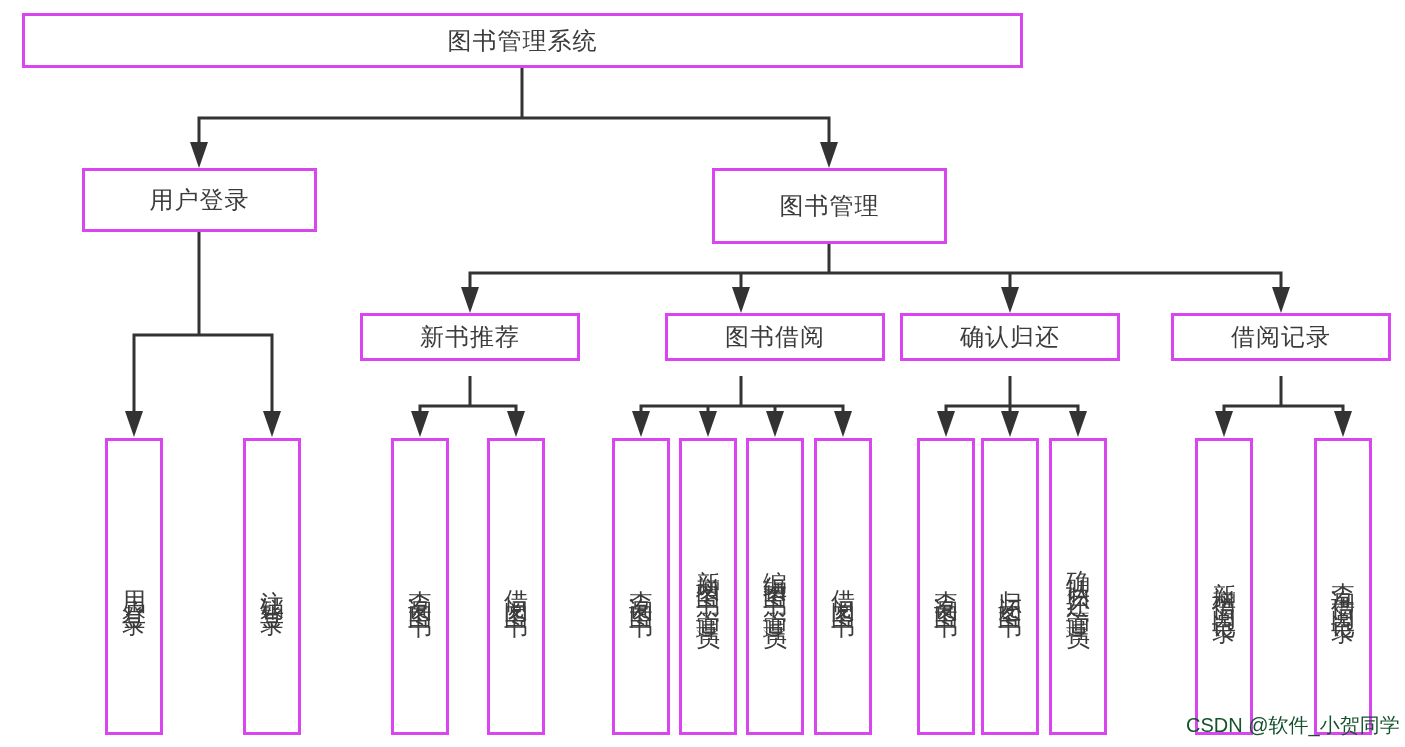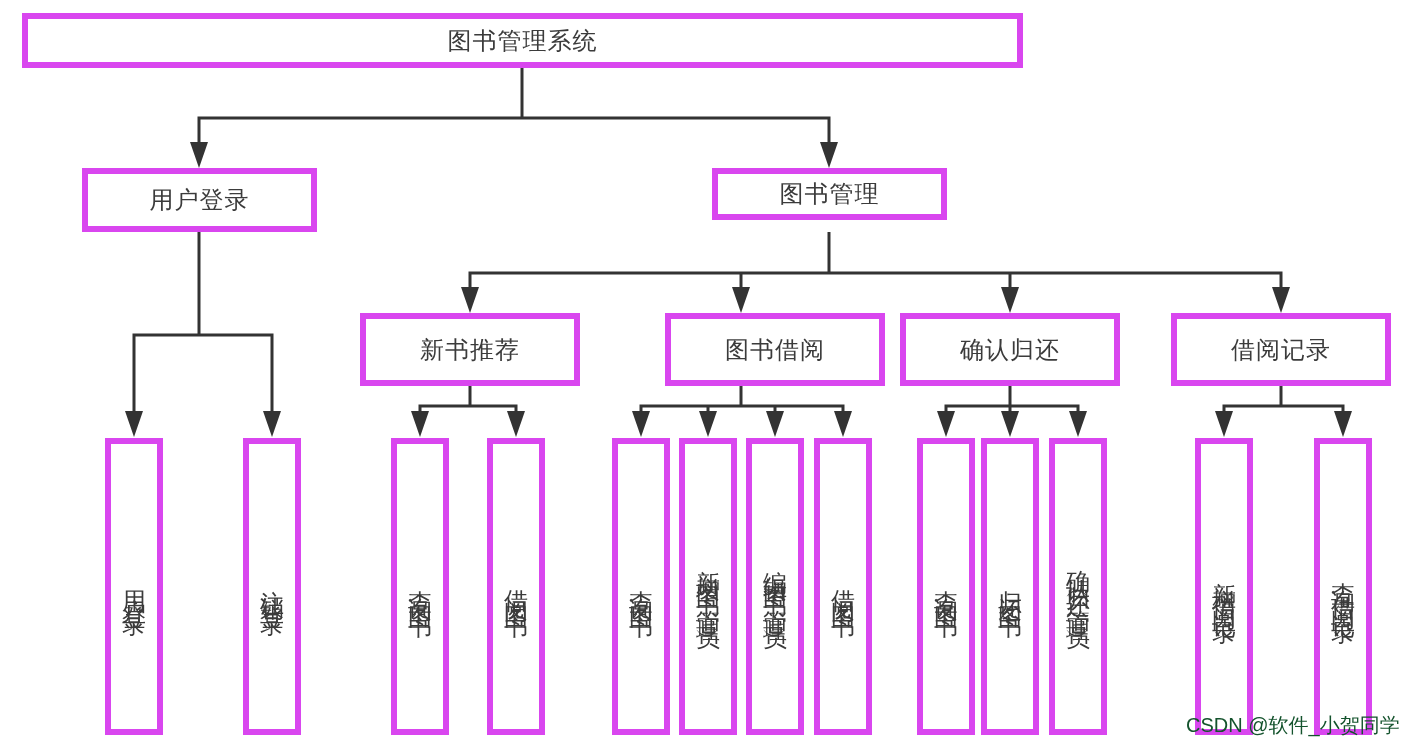--- a/index.html
+++ b/index.html
@@ -16,40 +16,40 @@
   }
   #connectors {
     position: absolute;
     left: 0; top: 0;
     width: 1405px;
     height: 747px;
   }
   .node {
     position: absolute;
     box-sizing: border-box;
-    border: 6px solid #d946ef;
+    border: 3px solid #d946ef;
     background: #ffffff;
     display: flex;
     align-items: center;
     justify-content: center;
     color: #3b3b3b;
   }
   .hnode { font-size: 24px; letter-spacing: 1px; }
   .vnode span {
     writing-mode: vertical-rl;
     text-orientation: mixed;
     font-size: 24px;
     letter-spacing: 8px;
     line-height: 1;
     white-space: nowrap;
   }
   .root-box   { left: 22px;  top: 13px;  width: 1001px; height: 55px; }
   .lvl2-a     { left: 82px;  top: 168px; width: 235px;  height: 64px; }
-  .lvl2-b     { left: 712px; top: 168px; width: 235px;  height: 52px; }
-  .lvl3       { top: 313px;  width: 220px; height: 73px; }
+  .lvl2-b     { left: 712px; top: 168px; width: 235px;  height: 76px; }
+  .lvl3       { top: 313px;  width: 220px; height: 48px; }
   .lvl3-a { left: 360px; }
   .lvl3-b { left: 665px; }
   .lvl3-c { left: 900px; }
   .lvl3-d { left: 1171px; }
   .leaf { top: 438px; width: 58px; height: 297px; }
   .leaf-1  { left: 105px; }
   .leaf-2  { left: 243px; }
   .leaf-3  { left: 391px; }
   .leaf-4  { left: 487px; }
   .leaf-5  { left: 612px; }

